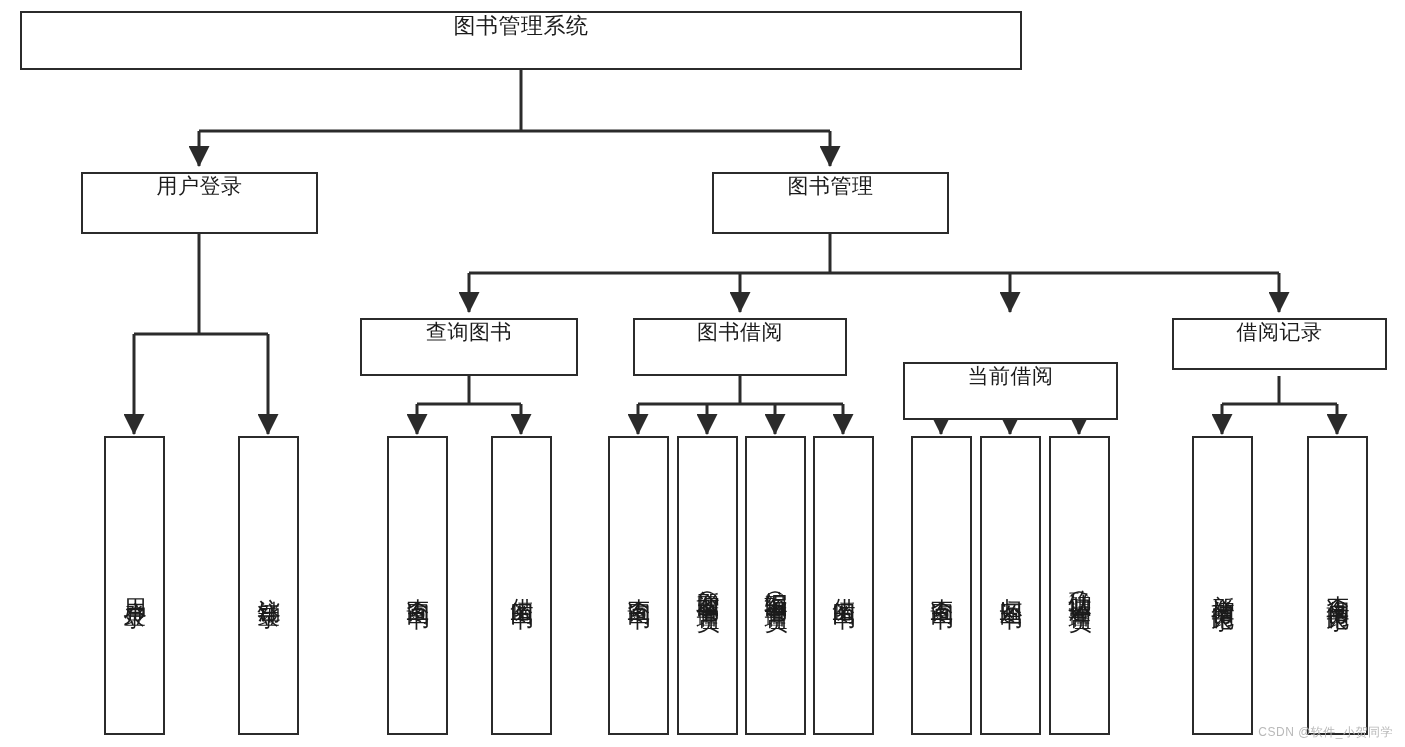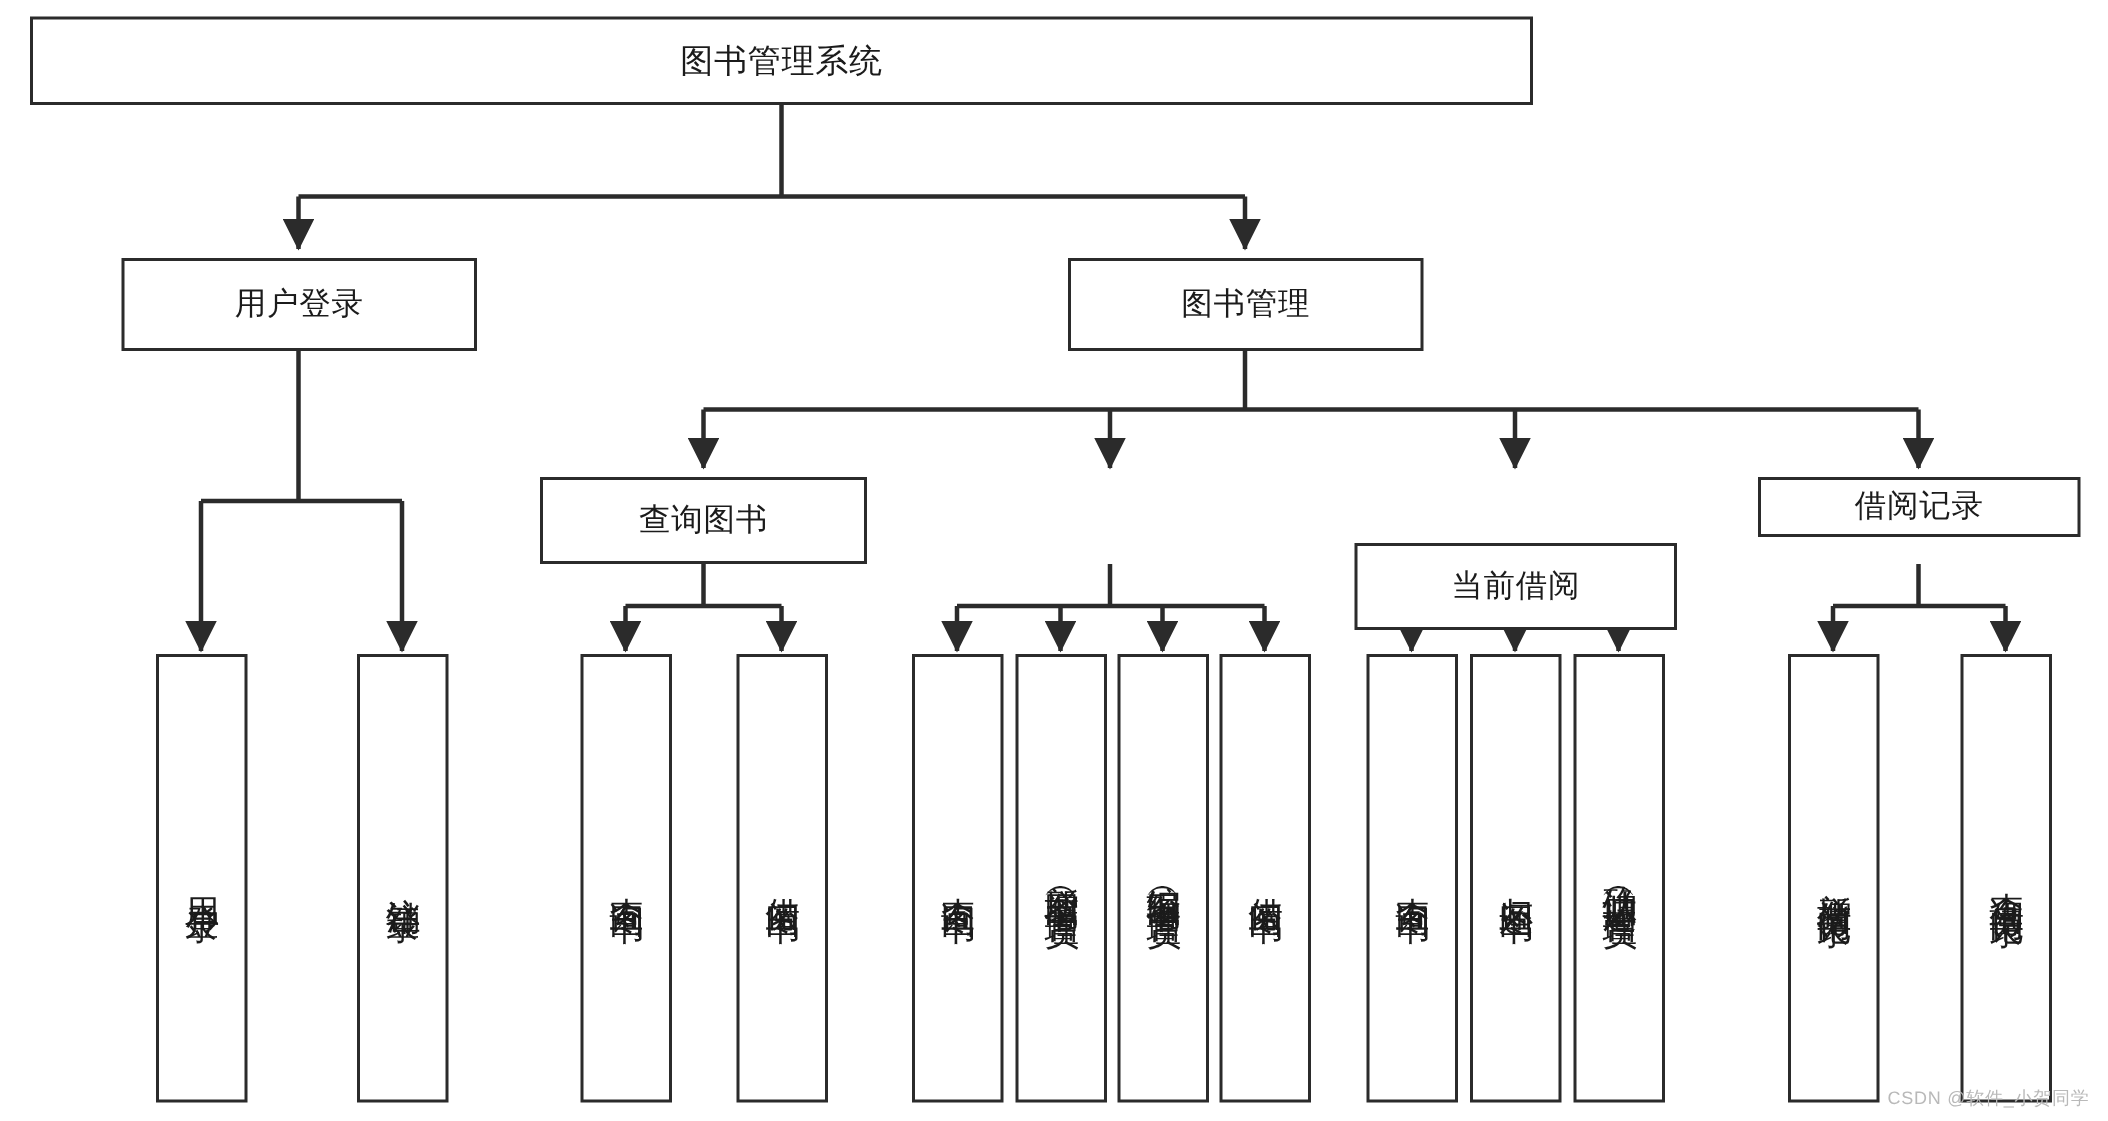--- a/index.html
+++ b/index.html
@@ -27,21 +27,21 @@
     width: 1405px;
     height: 747px;
     pointer-events: none;
   }
   .node {
     position: absolute;
     box-sizing: border-box;
     border: 2px solid #2b2b2b;
     background: #ffffff;
     display: flex;
-    align-items: center;
+    align-items: flex-start;
     justify-content: center;
     overflow: hidden;
   }
   .node-label {
     color: #1b1b1b;
     line-height: 1.18;
     text-align: center;
     white-space: nowrap;
   }
   
@@ -140,24 +140,27 @@
   <div class="node horiz" style="left:81px; top:172px; width:237px; height:62px;">
     <span class="node-label">用户登录</span>
   </div>
   <div class="node horiz" style="left:712px; top:172px; width:237px; height:62px;">
     <span class="node-label">图书管理</span>
   </div>
 
   <div class="node horiz" style="left:360px; top:318px; width:218px; height:58px;">
     <span class="node-label">查询图书</span>
   </div>
+  <div class="node horiz" style="left:633px; top:318px; width:214px; height:58px;">
+    <span class="node-label">图书借阅</span>
+  </div>
   <div class="node horiz" style="left:903px; top:318px; width:215px; height:58px;margin-top:44px;">
     <span class="node-label">当前借阅</span>
   </div>
-  <div class="node horiz" style="left:1172px; top:318px; width:215px; height:40px;">
+  <div class="node horiz" style="left:1172px; top:318px; width:215px; height:52px;">
     <span class="node-label">借阅记录</span>
   </div>
 
   <div class="node vert" style="left:104px; top:436px; width:61px; height:299px;">
     <span class="node-label">用户登录</span>
   </div>
   <div class="node vert" style="left:238px; top:436px; width:61px; height:299px;">
     <span class="node-label">注销登录</span>
   </div>
 

